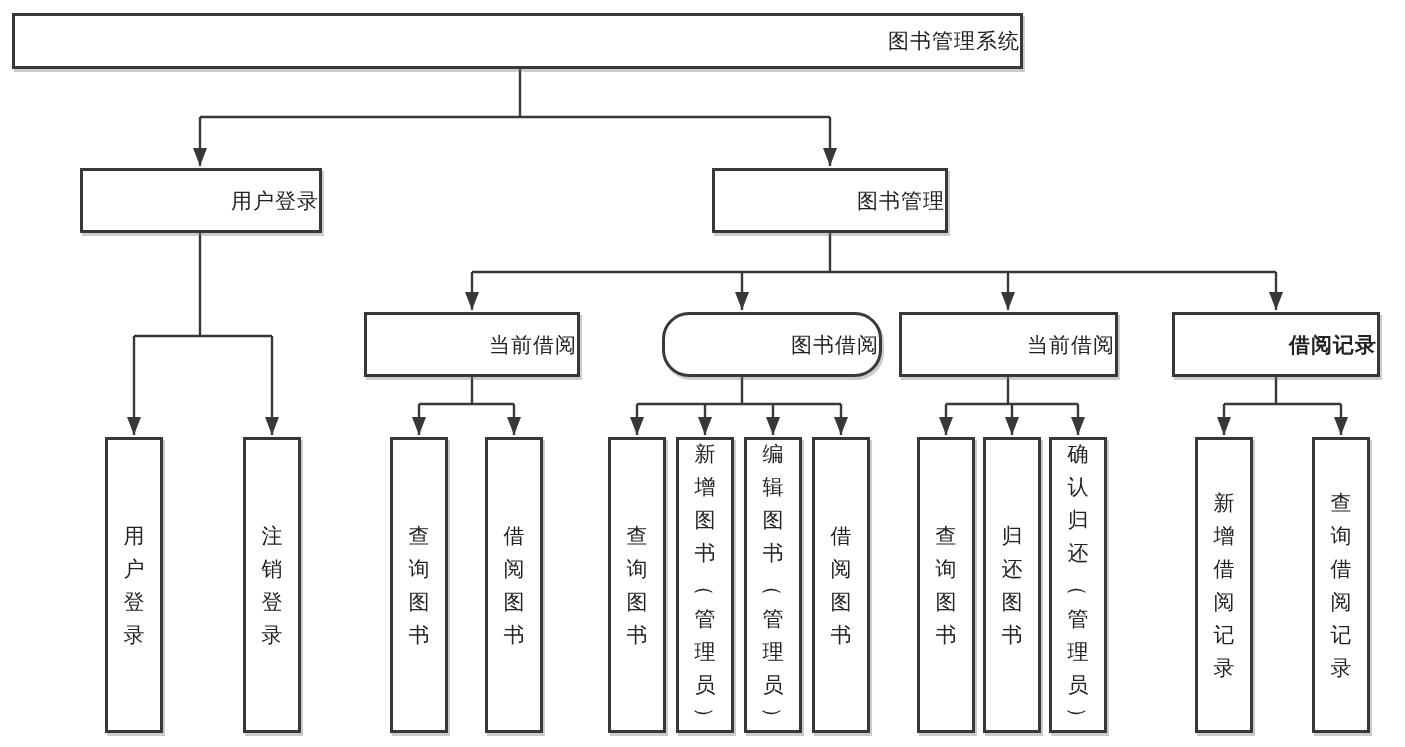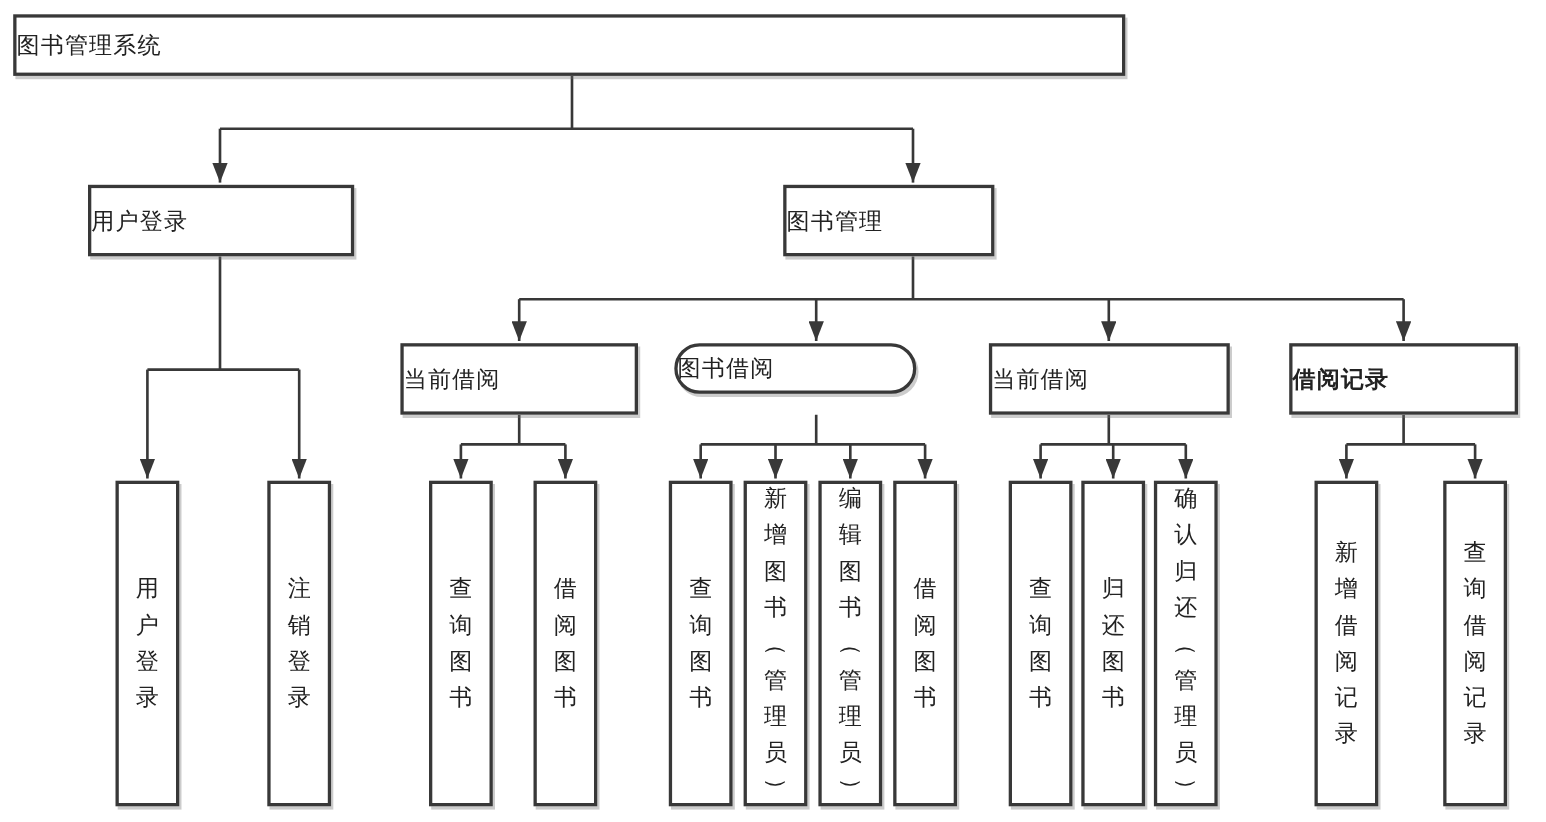--- a/index.html
+++ b/index.html
@@ -4,21 +4,21 @@
 <style>
   html,body { margin:0; padding:0; background:#fff; }
   .canvas {
     position:relative; width:1405px; height:747px; background:#ffffff;
     font-family:"Liberation Sans", sans-serif; overflow:hidden;
   }
   .wires { position:absolute; left:0; top:0; }
   .node {
     position:absolute; box-sizing:border-box; background:#ffffff;
     border:3px solid #383838; box-shadow:2px 3px 0 rgba(110,110,110,0.35);
-    display:flex; align-items:center; justify-content:flex-start;
+    display:flex; align-items:center; justify-content:flex-end;
     color:#222222;
   }
   .hb { font-size:21px; letter-spacing:1px; font-weight:500; }
   .vb { }
   .vtext {
     display:flex; flex-direction:column; align-items:center; justify-content:center;
     gap:12px; font-size:21px; line-height:1; width:100%; height:100%; font-weight:500;
   }
   .vtext span { display:block; }
   .vtext span.rot { transform:rotate(90deg); }
@@ -76,28 +76,28 @@
     </g>
   </svg>
 
   <div class="node hb" style="left:12px; top:13px; width:1011px; height:56px;">
     <span>图书管理系统</span>
   </div>
 
   <div class="node hb" style="left:80px; top:168px; width:242px; height:65px;">
     <span>用户登录</span>
   </div>
-  <div class="node hb" style="left:712px; top:168px; width:192px; height:65px;">
+  <div class="node hb" style="left:712px; top:168px; width:236px; height:65px;">
     <span>图书管理</span>
   </div>
 
   <div class="node hb" style="left:364px; top:312px; width:216px; height:65px;">
     <span>当前借阅</span>
   </div>
-  <div class="node hb" style="left:613px; top:312px; width:220px; height:46px;border-radius:27px;">
+  <div class="node hb" style="left:662px; top:312px; width:220px; height:65px;border-radius:27px;">
     <span>图书借阅</span>
   </div>
   <div class="node hb" style="left:899px; top:312px; width:219px; height:65px;">
     <span>当前借阅</span>
   </div>
   <div class="node hb" style="left:1172px; top:312px; width:208px; height:65px;font-weight:bold;">
     <span>借阅记录</span>
   </div>
 
   <div class="node vb" style="left:105px; top:437px; width:58px; height:296px;">

